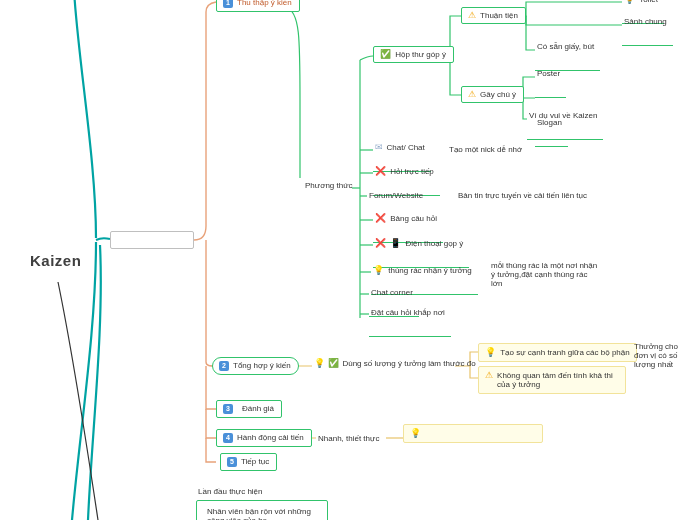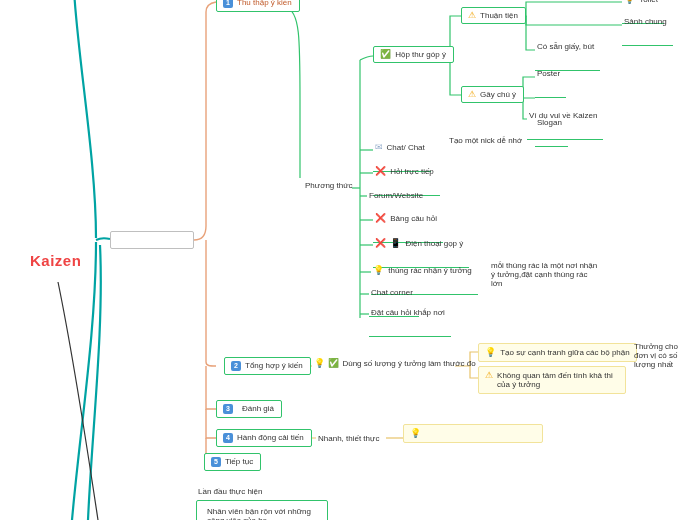--- a/index.html
+++ b/index.html
@@ -14,21 +14,21 @@
   svg.edges{position:absolute;left:0;top:0;width:697px;height:520px;pointer-events:none;}
 
   .node{
     position:absolute;
     box-sizing:border-box;
     white-space:nowrap;
     line-height:1.15;
   }
   
   .root{
-    color:#ef4444;
+    color:#404040;
     font-size:15px;
     font-weight:bold;
     letter-spacing:.5px;
   }
   
   .boxed{
     border:1px solid #31c36b;
     background:#ffffff;
     border-radius:2px;
     padding:3px 7px 3px 6px;
@@ -142,33 +142,33 @@
   </svg>
 
   <div class="node root" style="left:30px;top:252px;">Kaizen</div>
 
   <div class="node plainbox" style="left:110px;top:231px;width:84px;height:18px;"></div>
 
   <div class="node boxed" style="left:216px;top:-6px;">
     <span class="ico num">1</span>
     <span style="color:#c05a2a;">Thu thập ý kiến</span>
   </div>
-  <div class="node boxed" style="left:224px;top:357px;">
+  <div class="node boxed" style="left:212px;top:357px;border-radius:9px;">
     <span class="ico num">2</span>
     <span>Tổng hợp ý kiến</span>
   </div>
   <div class="node boxed" style="left:216px;top:400px;gap:9px;">
     <span class="ico num">3</span>
     <span>Đánh giá</span>
   </div>
   <div class="node boxed" style="left:216px;top:429px;">
     <span class="ico num">4</span>
     <span>Hành động cải tiến</span>
   </div>
-  <div class="node boxed" style="left:204px;top:453px;align-items:center;">
+  <div class="node boxed" style="left:220px;top:453px;align-items:center;">
     <span class="ico num">5</span>
     <span>Tiếp tục</span>
   </div>
 
   <div class="node plain" style="left:303px;top:180px;">Phương thức</div>
 
   <div class="node boxed" style="left:373px;top:46px;">
     <span class="ico check">✅</span>
     <span>Hộp thư góp ý</span>
   </div>
@@ -197,27 +197,28 @@
     <span>Slogan</span>
   </div>
   <div class="node underlined" style="left:527px;top:109px;">
     <span>Ví dụ vui về Kaizen</span>
   </div>
 
   <div class="node underlined" style="left:373px;top:141px;">
     <span class="ico mail">✉</span>
     <span>Chat/ Chat</span>
   </div>
-  <div class="node plain" style="left:447px;top:135px;">Tạo một nick dễ nhớ</div>
+  <div class="node plain" style="left:447px;top:144px;">Tạo một nick dễ nhớ</div>
 
   <div class="node underlined" style="left:373px;top:165px;">
     <span class="ico cross">❌</span>
     <span>Hỏi trực tiếp</span>
   </div>
   <div class="node plain" style="left:367px;top:190px;">Forum/Website</div>
+  <div class="node plain" style="left:456px;top:190px;">Bản tin trực tuyến về cải tiến liên tục</div>
   <div class="node underlined" style="left:373px;top:212px;">
     <span class="ico cross">❌</span>
     <span>Bảng câu hỏi</span>
   </div>
   <div class="node underlined" style="left:373px;top:237px;">
     <span class="ico cross">❌</span>
     <span class="ico phone">📱</span>
     <span>Điện thoại gọp ý</span>
   </div>
   <div class="node underlined" style="left:371px;top:264px;">

